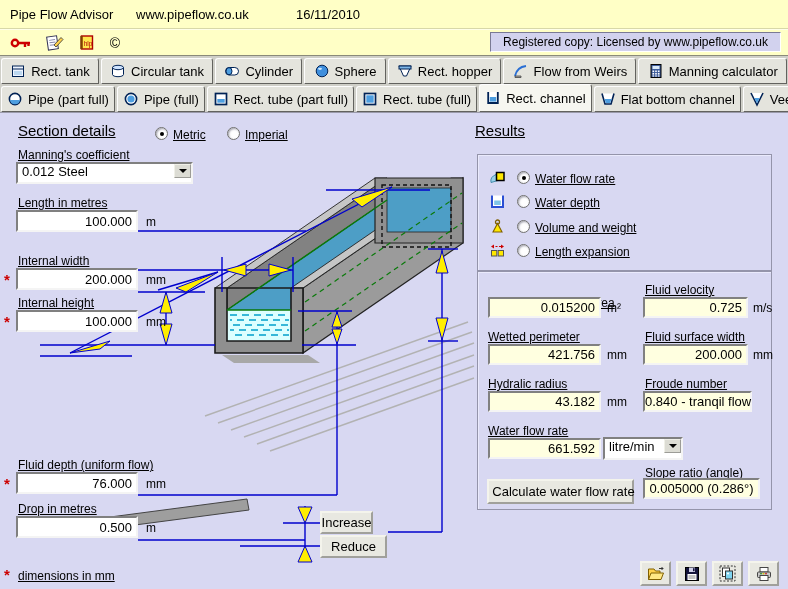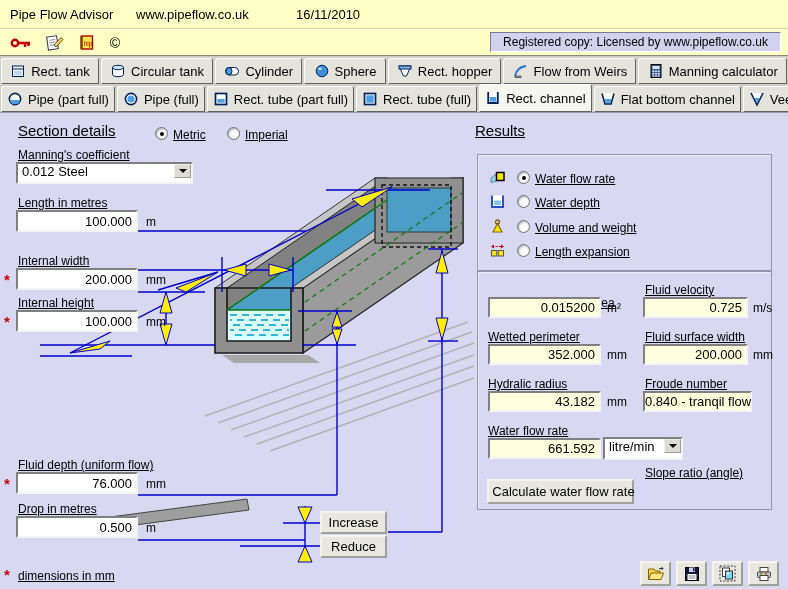--- a/index.html
+++ b/index.html
@@ -335,21 +335,21 @@
   <input class="fld" style="left: 16px; top: 472px; width: 122px;" value="76.000">
   <span class="unit" style="left:146px;top:477px">mm</span>
 
   <span class="lb" style="left:18px;top:502px">Drop  in metres</span>
   <input class="fld" style="left: 16px; top: 516px; width: 122px;" value="0.500">
   <span class="unit" style="left:146px;top:521px">m</span>
 
   <span class="star" style="left:4px;top:566px">*</span>
   <span class="lb" style="left:18px;top:569px">dimensions in mm</span>
 
-  <button class="btn" style="left:320px;top:511px;width:67px;height:23px">Increase</button>
+  <button class="btn" style="left:320px;top:511px;width:53px;height:23px">Increase</button>
   <button class="btn" style="left:320px;top:535px;width:67px;height:23px">Reduce</button>
 
   <div class="h1" style="left:475px;top:122px">Results</div>
 
   <div class="gbox" style="left:477px;top:154px;width:295px;height:117px"></div>
 
   <span class="opt-icon" style="left:489px;top:169px">
     <svg width="17" height="17" viewBox="0 0 17 17">
         <path d="M2,13.5 Q0.8,8 7,5.5 L9,11.5 Z" fill="#9ad0e8" stroke="#2a7a9a" stroke-width="0.8"></path>
         <rect x="7.5" y="3.5" width="7.5" height="8" fill="#ffe800" stroke="#000" stroke-width="1.5"></rect>
@@ -392,21 +392,21 @@
 
   <span class="lb" style="left:488px;top:296px">Fluid cross section area</span>
   <div class="res" style="left:488px;top:297px;width:113px">0.015200</div>
   <span class="unit" style="left:607px;top:301px">m²</span>
 
   <span class="lb" style="left:645px;top:283px">Fluid velocity</span>
   <div class="res" style="left:643px;top:297px;width:105px">0.725</div>
   <span class="unit" style="left:753px;top:301px">m/s</span>
 
   <span class="lb" style="left:488px;top:330px">Wetted perimeter</span>
-  <div class="res" style="left:488px;top:344px;width:113px">352.000</div>
+  <div class="res" style="left:488px;top:344px;width:113px">421.756</div>
   <span class="unit" style="left:607px;top:348px">mm</span>
 
   <span class="lb" style="left:645px;top:330px">Fluid surface width</span>
   <div class="res" style="left:643px;top:344px;width:105px">200.000</div>
   <span class="unit" style="left:753px;top:348px">mm</span>
 
   <span class="lb" style="left:488px;top:377px">Hydralic radius</span>
   <div class="res" style="left:488px;top:391px;width:113px">43.182</div>
   <span class="unit" style="left:607px;top:395px">mm</span>
 
@@ -434,20 +434,21 @@
           <rect x="2.6" y="9.8" width="2" height="1.6"></rect>
           <rect x="6" y="9.8" width="2" height="1.6"></rect>
           <rect x="9.4" y="9.8" width="2" height="1.6"></rect>
           <rect x="2.6" y="12.6" width="2" height="1.4"></rect>
           <rect x="6" y="12.6" width="2" height="1.4"></rect>
           <rect x="9.4" y="12.6" width="2" height="1.4"></rect>
         </g>
       </svg>
     <span>Calculate water flow rate</span>
   </button>
+  <div class="res center" style="left:643px;top:478px;width:117px">0.005000 (0.286°)</div>
 
   <button class="sbtn" style="left:640px;top:561px">
     <svg width="18" height="16" viewBox="0 0 18 16">
         <path d="M1.5,13.5 V3 H7 L8.5,5 H13 V7" fill="#ffd24d" stroke="#806000"></path>
         <path d="M1.5,13.5 L4,7 H16.5 L14,13.5 Z" fill="#ffe884" stroke="#806000"></path>
         <path d="M12,2.5 h4 m-1.5,-1.5 l1.5,1.5 l-1.5,1.5" stroke="#333" fill="none"></path>
       </svg>
   </button>
   <button class="sbtn" style="left:676px;top:561px">
     <svg width="16" height="16" viewBox="0 0 16 16">

